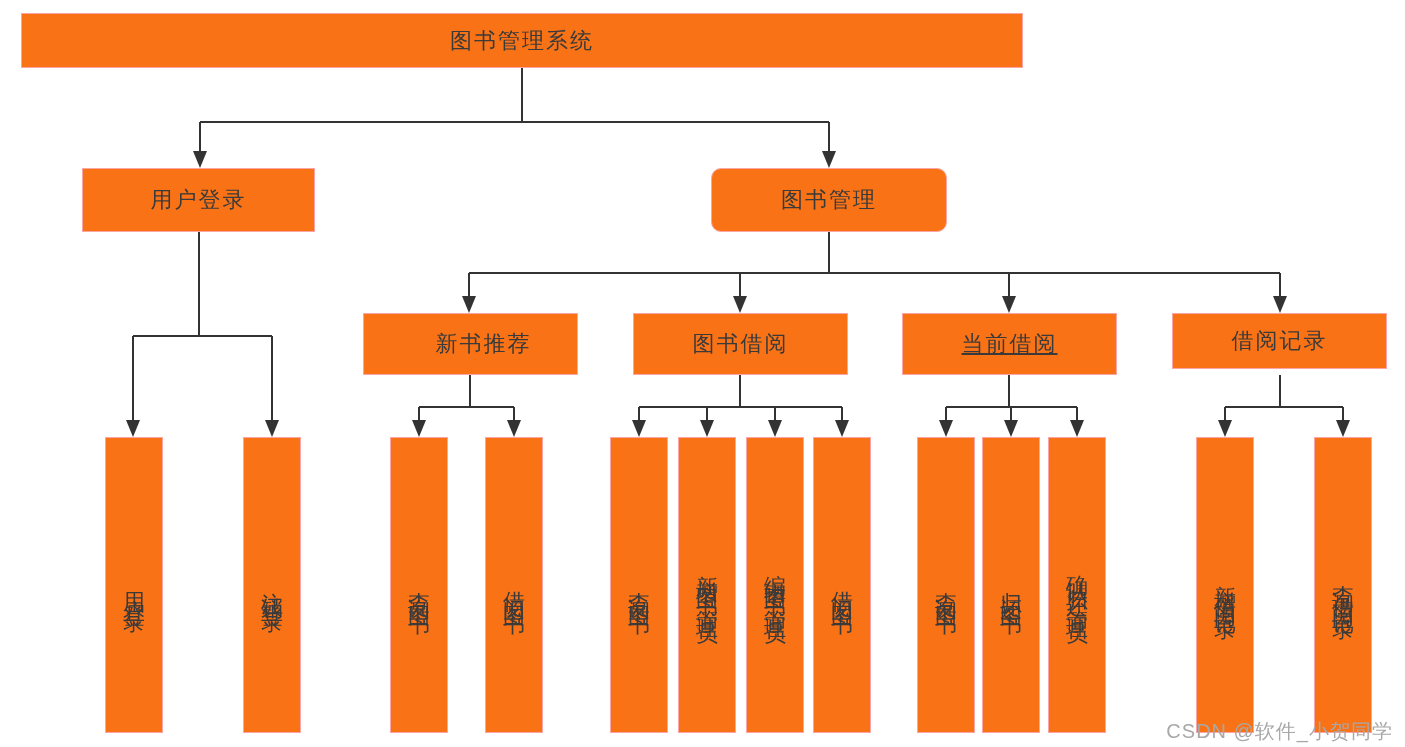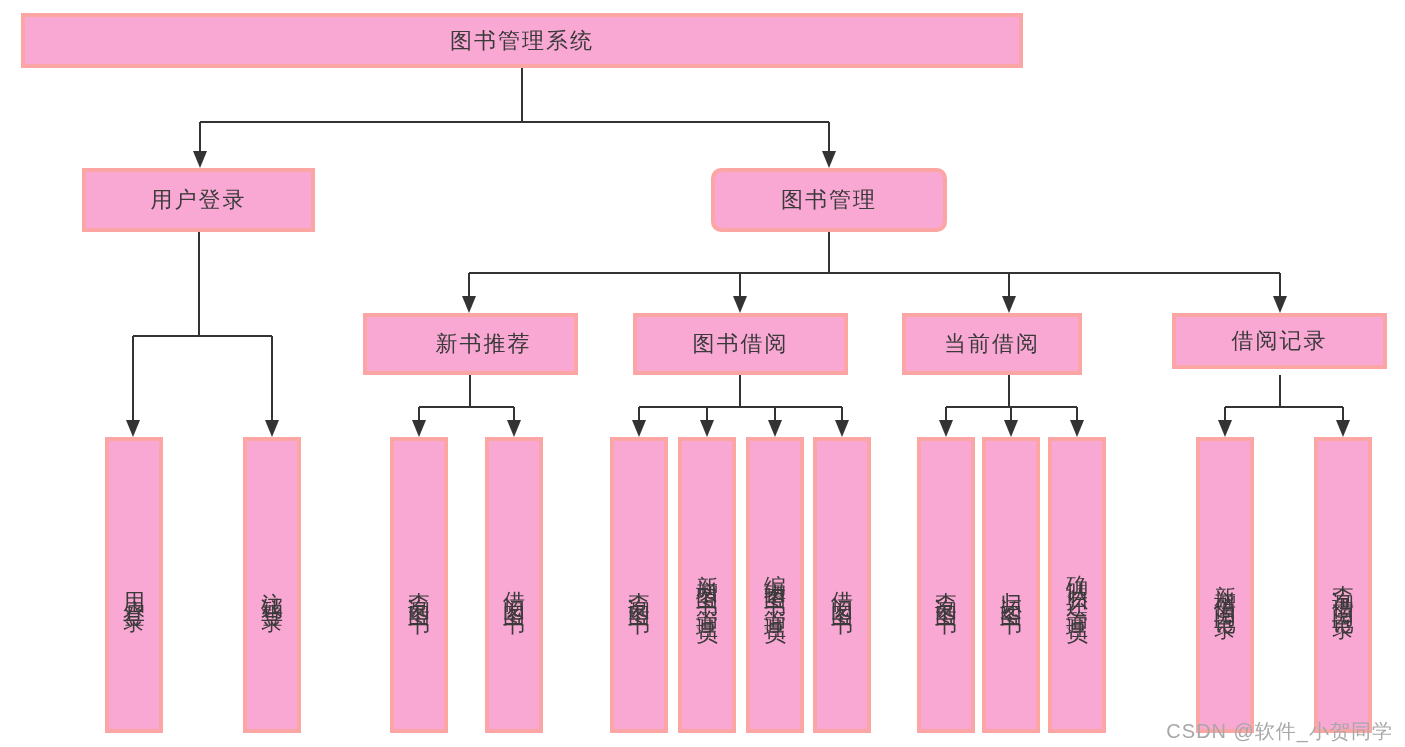--- a/index.html
+++ b/index.html
@@ -12,36 +12,36 @@
     font-family: "Liberation Sans", "DejaVu Sans", sans-serif;
     overflow: hidden;
   }
   .connectors {
     position: absolute;
     left: 0; top: 0;
     width: 1405px; height: 747px;
   }
   .node {
     position: absolute;
-    border: 4px solid #fca5a5;
-    background: #f9a8d4;
+    border: 1px solid #fca5a5;
+    background: #f97316;
     display: flex;
     align-items: center;
     justify-content: center;
     color: #3a3a3a;
     font-size: 22px;
     letter-spacing: 2px;
     text-align: center;
   }
   .root-node  { left: 21px;  top: 13px;  width: 1002px; height: 55px; }
   .n-userlogin{ left: 82px;  top: 168px; width: 233px;  height: 64px; }
   .n-bookmgmt { left: 711px; top: 168px; width: 236px;  height: 64px; border-radius: 10px; }
   .n-newbook  { left: 363px; top: 313px; width: 215px;  height: 62px; padding-left: 26px; }
   .n-borrow   { left: 633px; top: 313px; width: 215px;  height: 62px; text-align: center; }
-  .n-current  { left: 902px; top: 313px; width: 180px;  height: 62px; }
+  .n-current  { left: 902px; top: 313px; width: 215px;  height: 62px; text-decoration: underline; }
   .n-records  { left: 1172px;top: 313px; width: 215px;  height: 56px; }
   .leaf {
     top: 437px;
     width: 58px;
     height: 296px;
     writing-mode: vertical-rl;
     text-orientation: mixed;
     letter-spacing: 7px;
     font-size: 22px;
     line-height: 54px;

